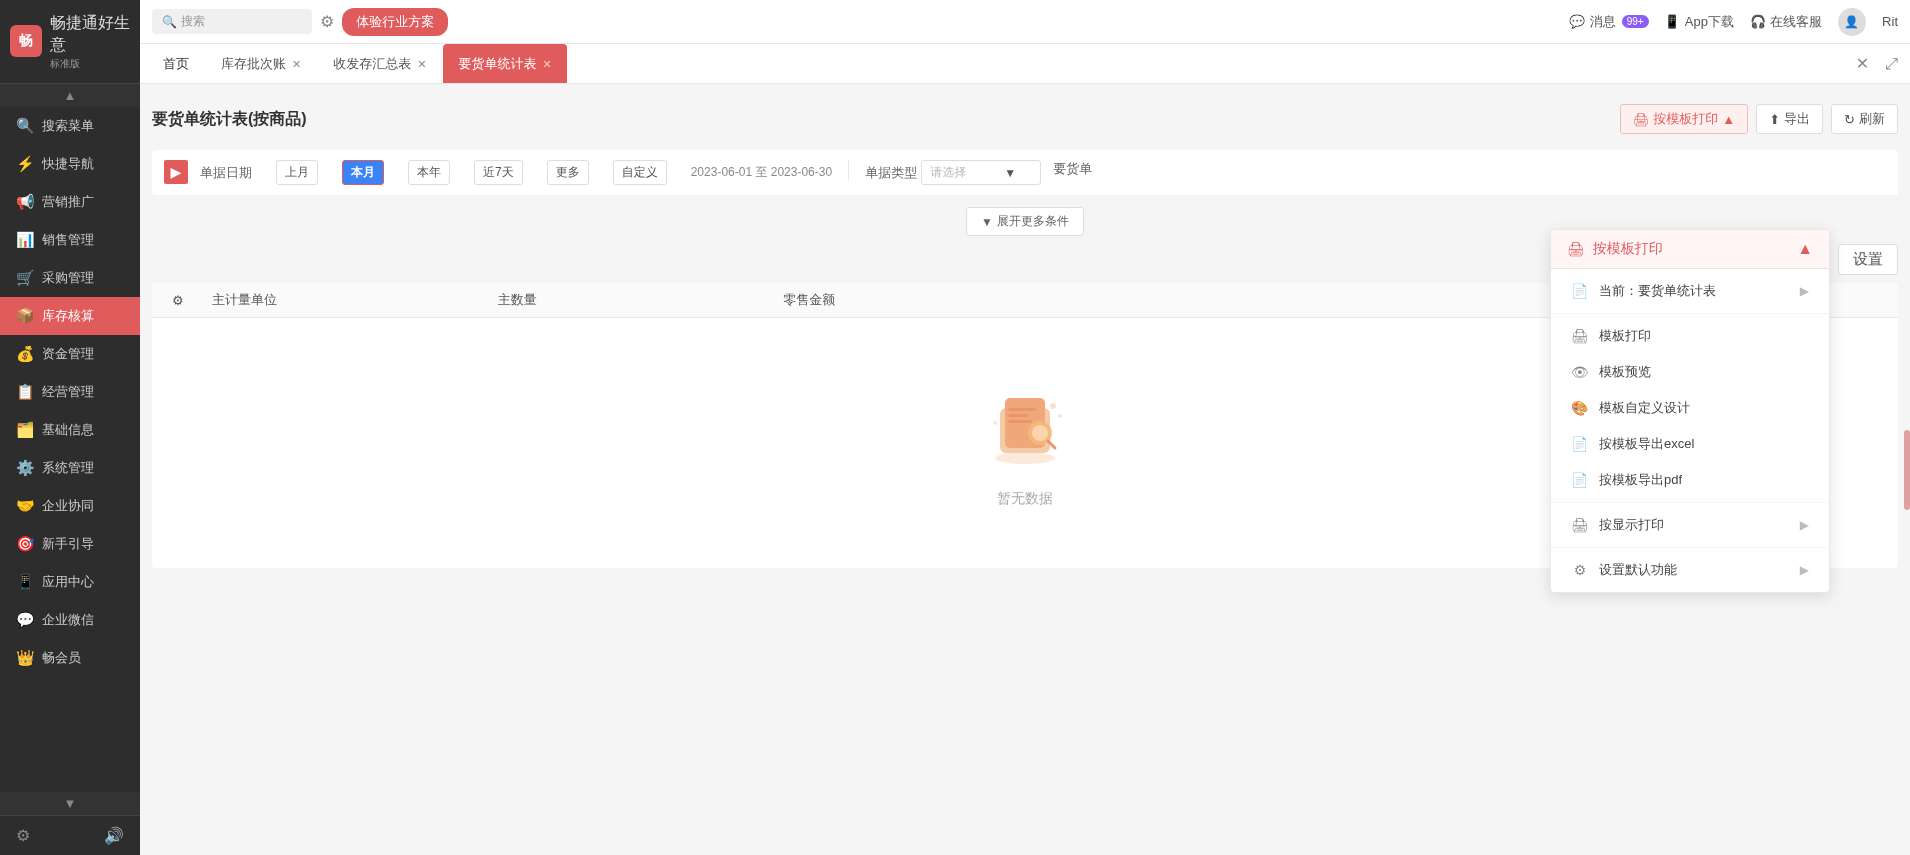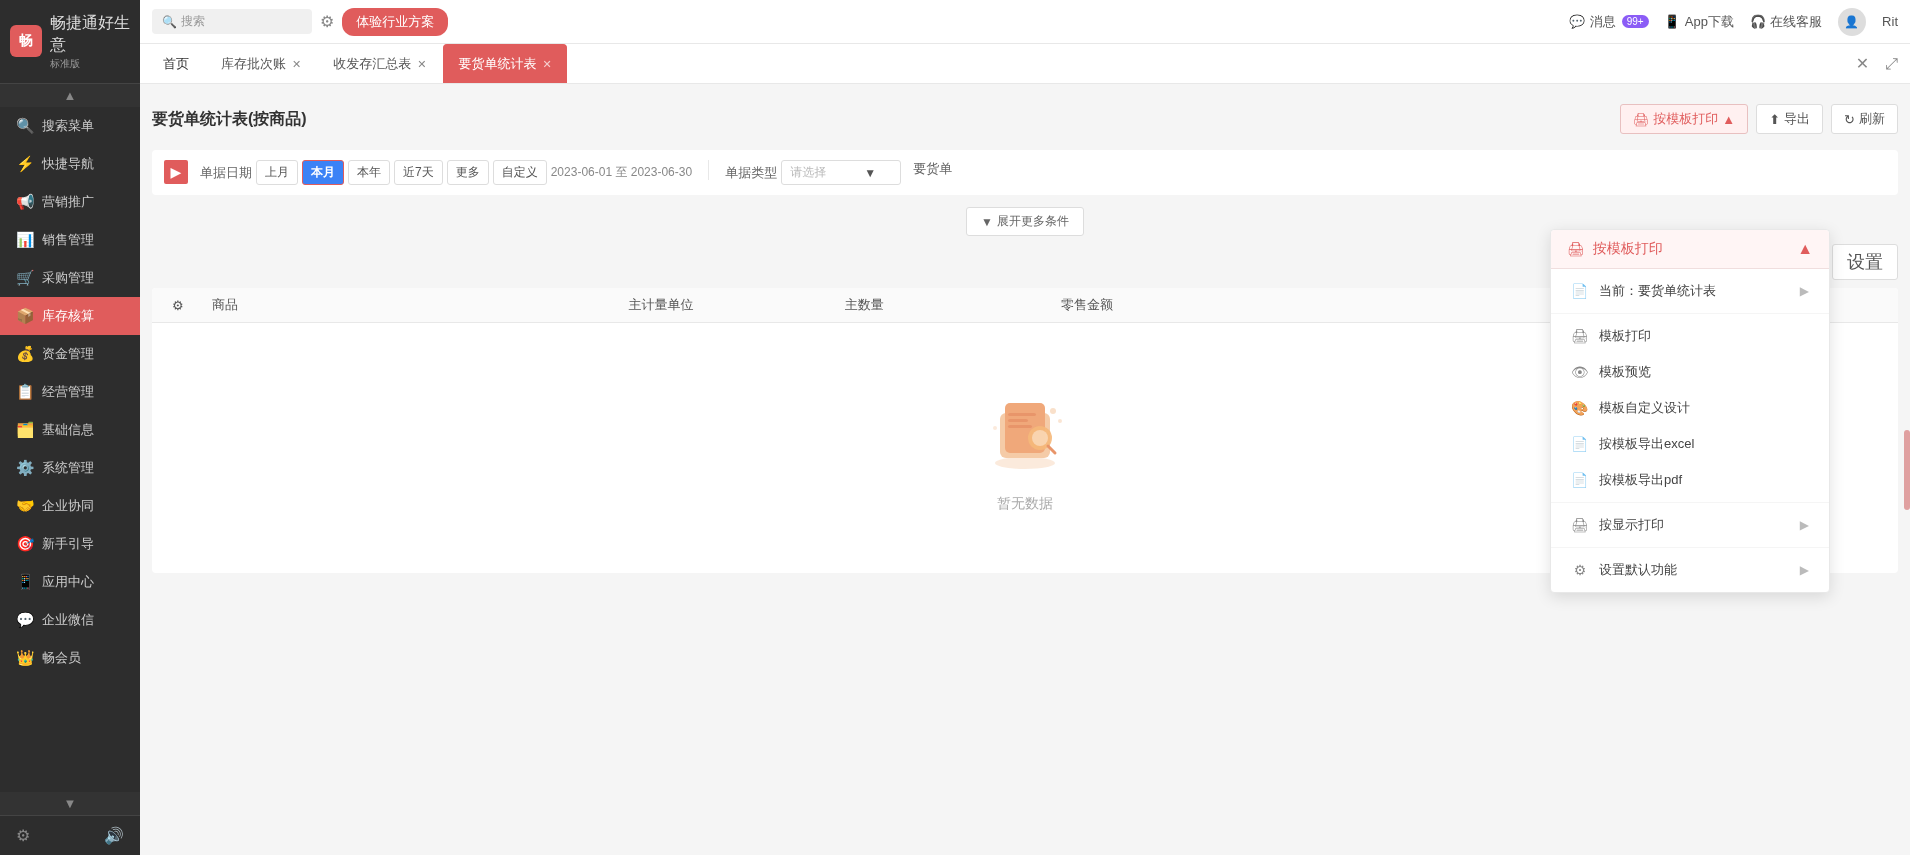--- a/index.html
+++ b/index.html
@@ -199,21 +199,21 @@
       cursor: pointer;
       font-size: 14px;
       display: flex;
       align-items: center;
       justify-content: center;
       flex-shrink: 0;
     }
     .filter-row {
       display: flex;
       align-items: center;
-      gap: 4px;
+      gap: 24px;
       flex-wrap: wrap;
     }
     .filter-label { color: #666; font-size: 13px; white-space: nowrap; }
     .date-btn {
       padding: 3px 8px;
       border: 1px solid #ddd;
       border-radius: 3px;
       background: #fff;
       cursor: pointer;
       font-size: 12px;
@@ -381,21 +381,21 @@
       padding: 6px 18px;
       font-size: 14px;
       cursor: pointer;
     }
     .setting-btn {
       background: white;
       color: #555;
       border: 1px solid #ddd;
       border-radius: 3px;
       padding: 5px 14px;
-      font-size: 18px;
+      font-size: 15px;
       cursor: pointer;
     }
 
     
     .scroll-handle {
       position: absolute;
       right: 0;
       top: 50%;
       width: 6px;
       height: 80px;
@@ -597,21 +597,20 @@
     <div style="display:flex; justify-content:flex-end; gap:8px; margin-bottom:8px;">
       <button class="query-btn">查询</button>
       <button class="setting-btn">设置</button>
     </div>
 
     <div class="data-table">
       <div class="table-header">
         <div class="table-col table-col-setting">
           <span>⚙</span>
         </div>
-        <div class="table-col table-col-product">商品</div>
         <div class="table-col table-col-unit">主计量单位</div>
         <div class="table-col table-col-qty">主数量</div>
         <div class="table-col table-col-amount">零售金额</div>
         <div class="table-col table-col-rest"></div>
       </div>
 
       <div class="empty-state">
 
         <svg class="empty-icon" viewBox="0 0 100 100" xmlns="http://www.w3.org/2000/svg">
           <ellipse cx="50" cy="80" rx="30" ry="6" fill="#f5cba7" opacity="0.4"></ellipse>

